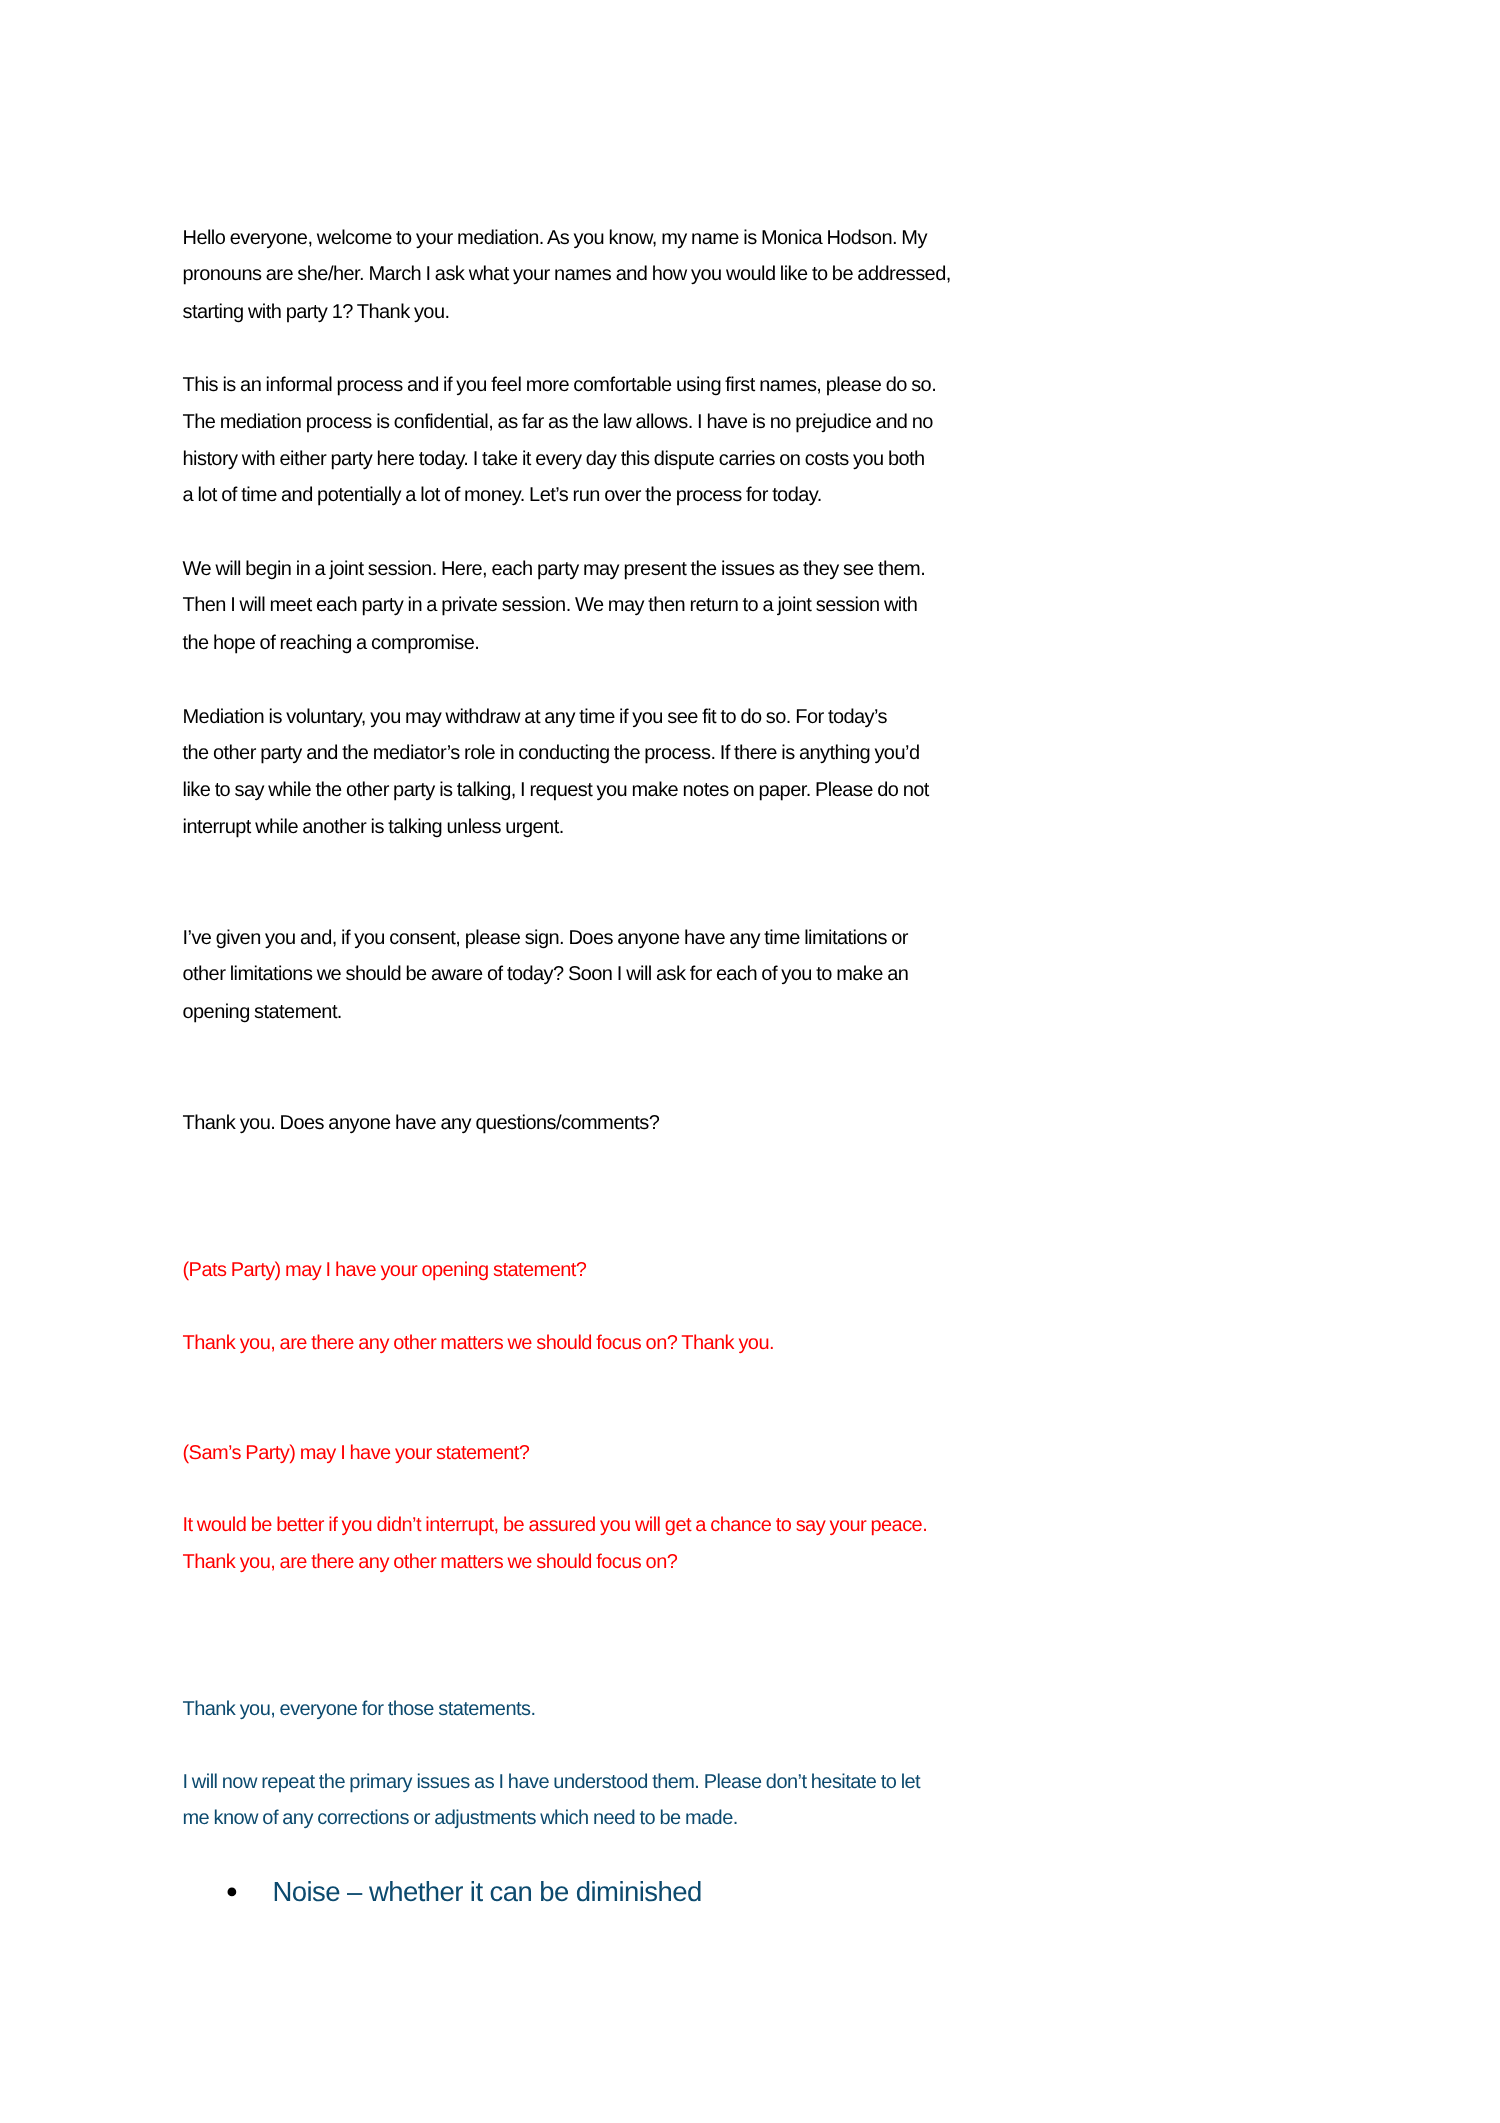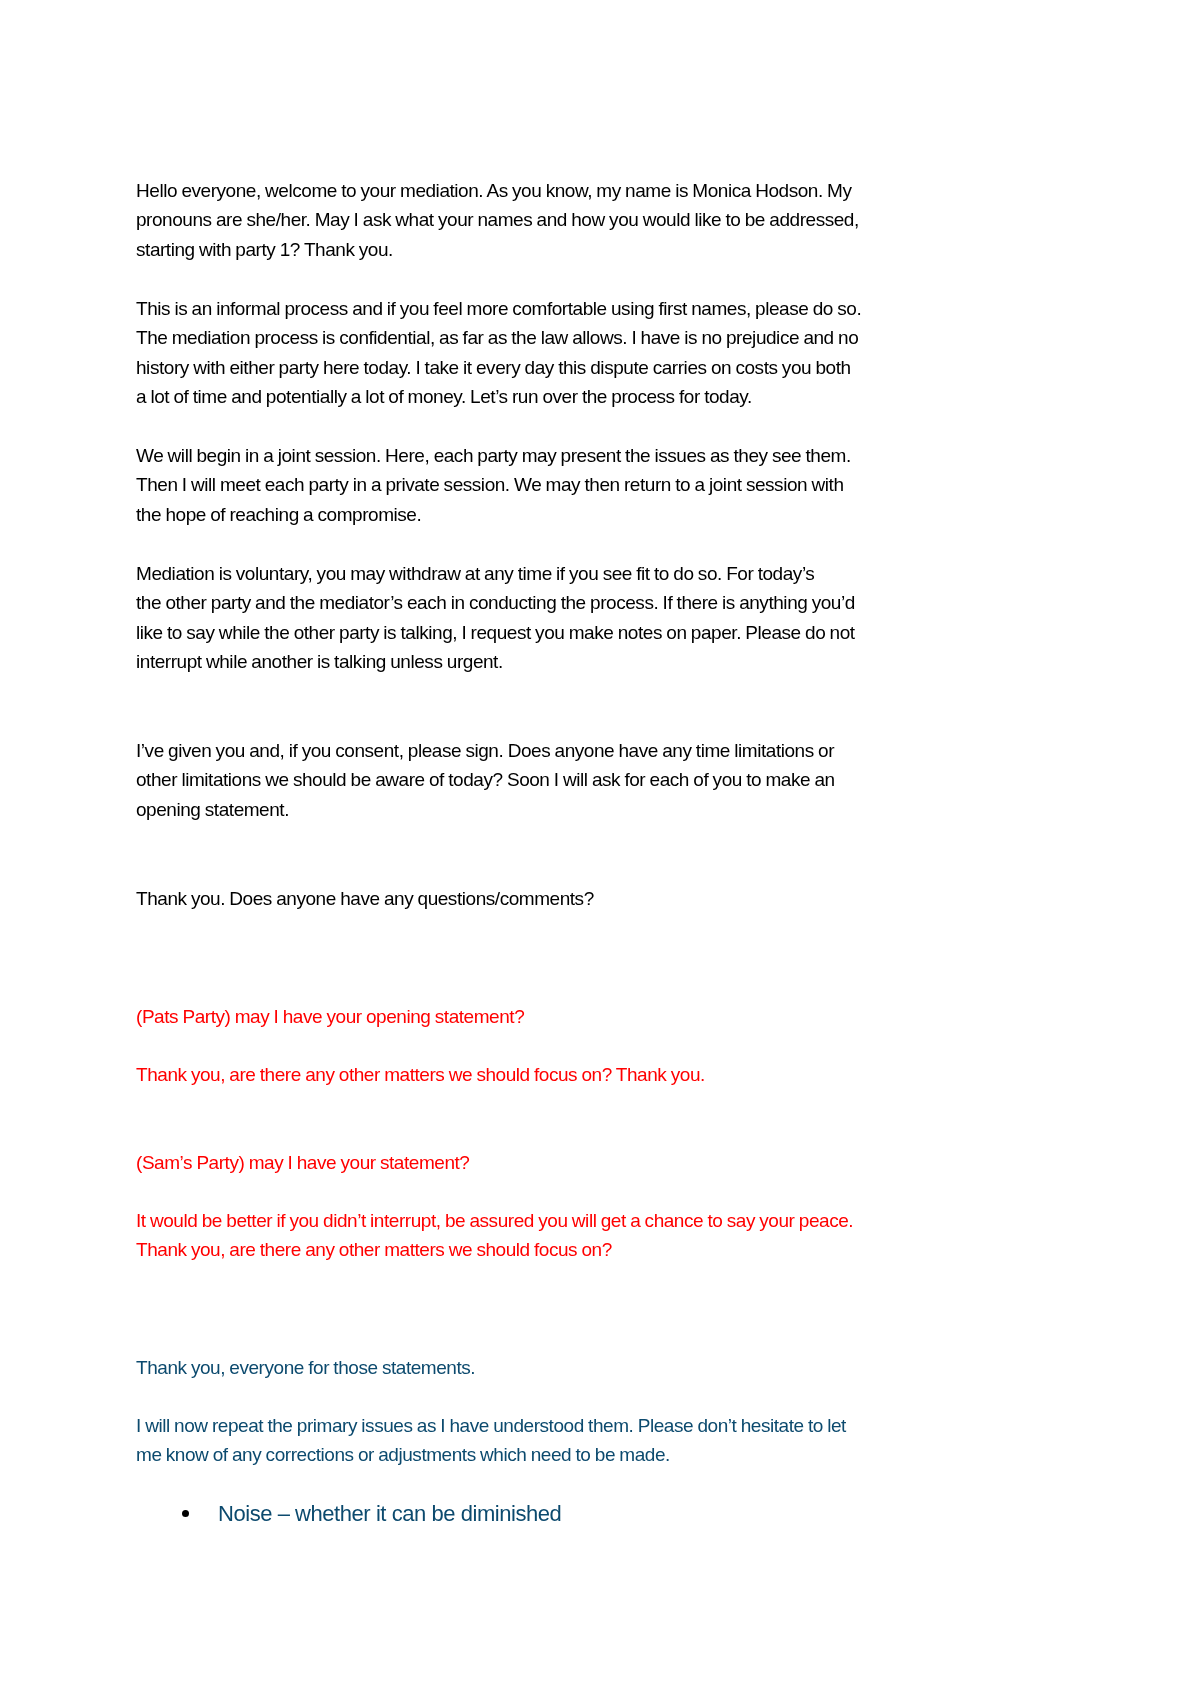--- a/index.html
+++ b/index.html
@@ -1,61 +1,61 @@
 <!DOCTYPE html>
 <html><head>
   <meta charset="utf-8">
   <style>
     html, body { margin: 0; padding: 0; background: #ffffff; }
     body { width: 1200px; height: 1698px; position: relative; overflow: hidden; }
     .page {
       position: absolute; left: 0; top: 0; width: 1200px; height: 1698px; background: #ffffff;
     }
     .p {
-      position: absolute; left: 136px; width: 930px;
+      position: absolute; left: 146px; width: 930px;
       font-family: "Liberation Sans", sans-serif;
-      font-size: 19px; line-height: 29.4px; letter-spacing: -0.45px; word-spacing: -0.5px;
+      font-size: 16px; line-height: 29.4px; letter-spacing: -0.45px; word-spacing: -0.5px;
       color: #000000; margin: 0; white-space: normal;
     }
     .p span.line { display: block; white-space: nowrap; }
     .red { color: #ff0000; }
     .yellow { color: #0c4a6e; }
     .bullet-row { position: absolute; left: 146px; width: 930px; height: 30px;
       font-family: "Liberation Sans", sans-serif; font-size: 22px; line-height: 29.4px;
       letter-spacing: -0.45px; }
     .bullet-dot { position: absolute; left: 36px; top: 11px; width: 7px; height: 7px; border-radius: 50%; background: #000; }
     .bullet-text { position: absolute; left: 72px; top: 0; white-space: nowrap; }
   </style>
 </head>
 <body>
 
 <div class="page">
 
   <div class="p" style="top:176px">
     <span class="line">Hello everyone, welcome to your mediation. As you know, my name is Monica Hodson. My</span>
-    <span class="line">pronouns are she/her. May I ask what your names and how you would like to be addressed,</span>
+    <span class="line">pronouns are she/her. March I ask what your names and how you would like to be addressed,</span>
     <span class="line">starting with party 1? Thank you.</span>
   </div>
 
   <div class="p" style="top:294px">
     <span class="line">This is an informal process and if you feel more comfortable using first names, please do so.</span>
     <span class="line">The mediation process is confidential, as far as the law allows. I have is no prejudice and no</span>
     <span class="line">history with either party here today.  I take it every day this dispute carries on costs you both</span>
     <span class="line">a lot of time and potentially a lot of money. Let’s run over the process for today.</span>
   </div>
 
   <div class="p" style="top:441px">
     <span class="line">We will begin in a joint session. Here, each party may present the issues as they see them.</span>
     <span class="line">Then I will meet each party in a private session. We may then return to a joint session with</span>
     <span class="line">the hope of reaching a compromise.</span>
   </div>
 
   <div class="p" style="top:559px">
     <span class="line">Mediation is voluntary, you may withdraw at any time if you see fit to do so. For today’s</span>
-    <span class="line">the other party and the mediator’s each in conducting the process. If there is anything you’d</span>
+    <span class="line">the other party and the mediator’s role in conducting the process. If there is anything you’d</span>
     <span class="line">like to say while the other party is talking, I request you make notes on paper. Please do not</span>
     <span class="line">interrupt while another is talking unless urgent.</span>
   </div>
 
   <div class="p" style="top:736px">
     <span class="line">I’ve given you and, if you consent, please sign. Does anyone have any time limitations or</span>
     <span class="line">other limitations we should be aware of today? Soon I will ask for each of you to make an</span>
     <span class="line">opening statement.</span>
   </div>
 

